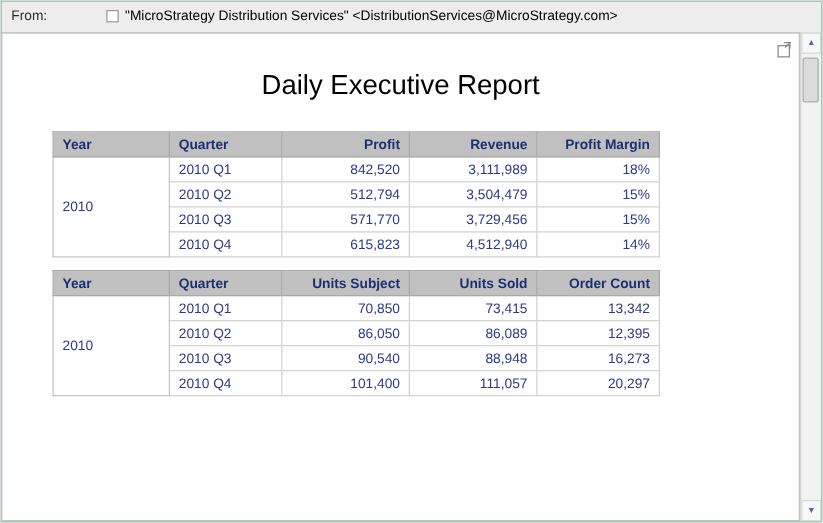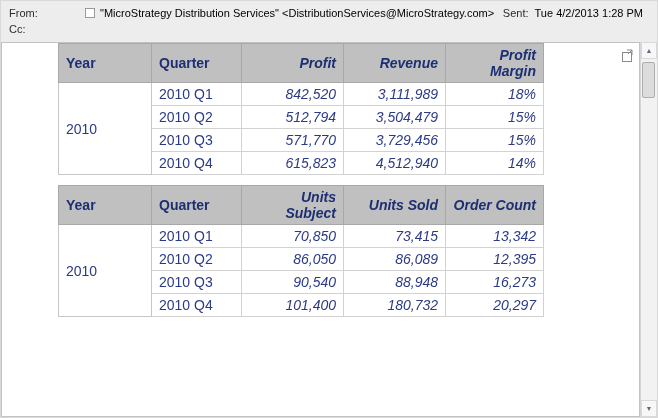--- a/index.html
+++ b/index.html
@@ -50,41 +50,41 @@
   .report-title {
     text-align:center;
     font-size:22px; color:#000;
     margin:28px 0 24px 0;
     font-family:"Liberation Sans", sans-serif;
   }
 
   
   table.report {
     border-collapse:collapse;
-    margin-left:56px;
-    font-size:14px;
+    margin-left:40px;
+    font-size:11px;
     table-layout:fixed;
   }
   table.report + table.report { margin-top:10px; }
   table.report th, table.report td { border:1px solid #BDBDBD; padding:3px 7px; height:20px; }
   table.report th {
     background:#C0C0C0;
     color:#1C2F73;
     font-weight:bold;
     border-color:#A8A8A8;
   }
   table.report td { background:#FFFFFF; color:#2B3A85; border-color:#D2D2D2; }
   table.report td.year-cell { vertical-align:middle; text-align:left; border-color:#C6C6C6; }
   .col-year { width:93px; }
   .col-quarter { width:90px; }
   .col-n1 { width:102px; }
   .col-n2 { width:102px; }
   .col-n3 { width:98px; }
   th.txt, td.txt { text-align:left; }
-  th.num, td.num { text-align:right;font-style:italic; }
+  th.num, td.num { text-align:right; }
 
   
   .scrollbar {
     width:17px; flex:0 0 17px;
     background:#F2F2F2;
     border-left:1px solid #D5D5D5;
     display:flex; flex-direction:column;
   }
   .sb-btn {
     height:17px; flex:0 0 17px;
@@ -104,39 +104,33 @@
 </head>
 <body>
 
 <div class="window">
 
   <div class="email-header">
     <div class="hrow">
       <span class="hlabel">From:</span>
       <span class="checkbox-icon"></span>
       <span class="hvalue">"MicroStrategy Distribution Services" &lt;DistributionServices@MicroStrategy.com&gt;</span>
-      <span class="sent-group">
-        <span class="sent-label">Sent:</span><span class="sent-value">Tue 4/2/2013 1:28 PM</span>
-      </span>
-    </div>
-    <div class="hrow">
-      <span class="hlabel">Cc:</span>
-      <span class="hvalue"></span>
     </div>
   </div>
 
   <div class="body-wrap">
     <div class="email-body">
 
       <svg class="popout-icon" viewBox="0 0 14 14">
         <rect x="2.5" y="3.5" width="9" height="9" fill="#FFFFFF" stroke="#8A8A8A"></rect>
         <path d="M7 1 L12 1 L12 6" fill="none" stroke="#8A8A8A"></path>
         <path d="M12 1 L8 5" fill="none" stroke="#8A8A8A"></path>
       </svg>
 
+      <div class="report-title">Daily Executive Report</div>
 
       <table class="report">
         <colgroup>
           <col class="col-year">
             <col class="col-quarter">
             <col class="col-n1">
             <col class="col-n2">
             <col class="col-n3">
         </colgroup>
         <tbody>
@@ -206,21 +200,21 @@
         </tr>
         <tr>
           <td class="txt">2010 Q3</td>
           <td class="num">90,540</td>
           <td class="num">88,948</td>
           <td class="num">16,273</td>
         </tr>
         <tr>
           <td class="txt">2010 Q4</td>
           <td class="num">101,400</td>
-          <td class="num">180,732</td>
+          <td class="num">111,057</td>
           <td class="num">20,297</td>
         </tr>
       </tbody>
         </table>
 
     </div>
 
     <div class="scrollbar">
       <div class="sb-btn">▲</div>
       <div class="sb-track">

